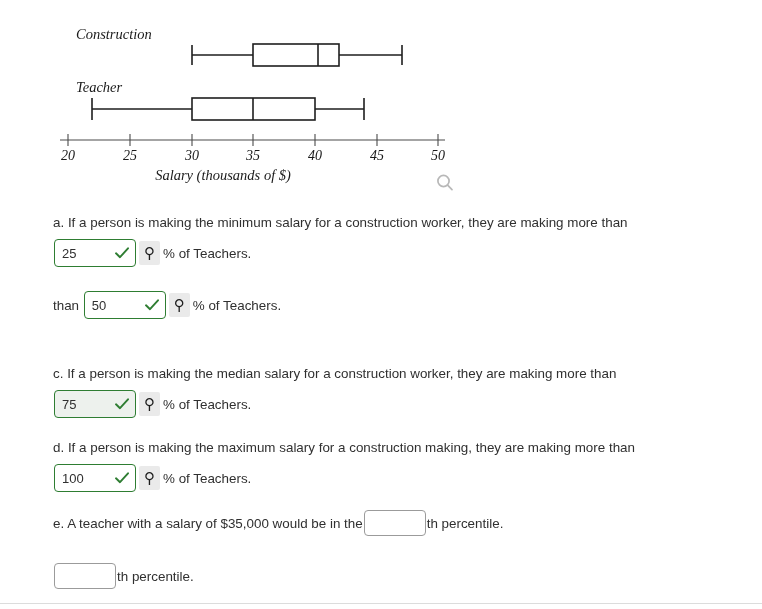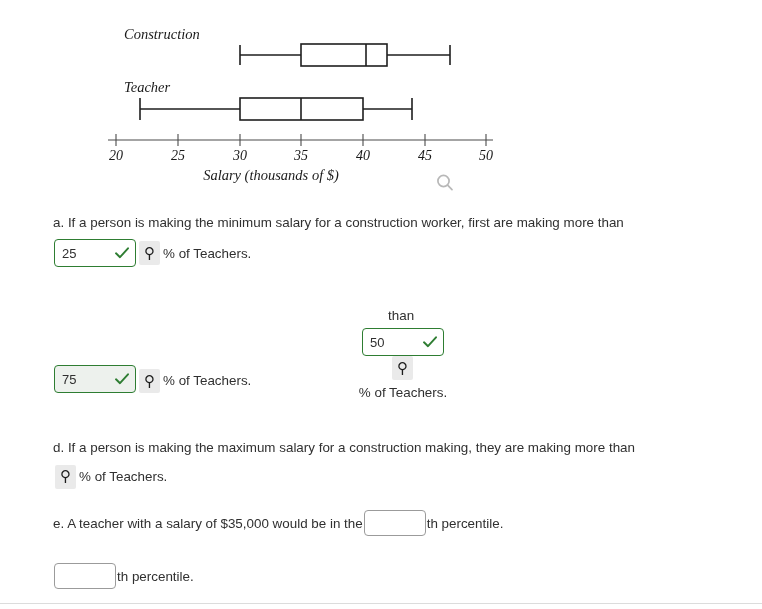--- a/index.html
+++ b/index.html
@@ -17,21 +17,20 @@
     overflow: hidden;
   }
 
   
   #boxplot-figure {
     position: absolute;
     left: 0;
     top: 0;
     width: 480px;
     height: 200px;
-    padding-left: 48px;
   }
   #boxplot-svg { display: block; }
 
   .plot-label {
     font-family: "Liberation Serif", serif;
     font-style: italic;
     font-size: 14.5px;
     fill: #1a1a1a;
   }
   .tick-label {
@@ -225,78 +224,89 @@
 
 <div id="zoom-icon-wrap">
   <svg width="24" height="24" viewBox="0 0 24 24" aria-hidden="true">
     <circle cx="10.5" cy="10" r="5.6" fill="none" stroke="#b8b8b8" stroke-width="1.7"></circle>
     <line x1="14.6" y1="14.2" x2="19" y2="18.6" stroke="#b8b8b8" stroke-width="1.7" stroke-linecap="round"></line>
   </svg>
 </div>
 
 <div class="question" style="top:210px;">
   <div class="q-line">
-    <span class="q-text">a. If a person is making the minimum salary for a construction worker, first are making more than</span>
+    <span class="q-text">a. If a person is making the minimum salary for a construction worker, they are making more than</span>
   </div>
   <div class="q-line" style="margin-top:4px;">
     <span class="input-wrap">
       <input class="answer-input" type="text" value="25" style="">
       <span class="check-mark">
         <svg width="14" height="12" viewBox="0 0 14 12">
             <path d="M1 6.3 L5 10.2 L13 1.3" fill="none" stroke="#2e7d32" stroke-width="1.9" stroke-linecap="round" stroke-linejoin="round"></path>
           </svg>
       </span>
     </span>
     <button class="key-button">
       <span class="key-glyph">⚲</span>
     </button>
     <span class="q-text">% of Teachers.</span>
   </div>
 </div>
 
 <div class="question" style="top:287px;">
-  <div class="q-line" style="margin-top:16px;flex-direction:column;">
+  <div class="q-line" style="margin-top:4px;">
     <span class="q-text">than </span>
     <span class="input-wrap">
       <input class="answer-input" type="text" value="50" style="">
       <span class="check-mark">
         <svg width="14" height="12" viewBox="0 0 14 12">
             <path d="M1 6.3 L5 10.2 L13 1.3" fill="none" stroke="#2e7d32" stroke-width="1.9" stroke-linecap="round" stroke-linejoin="round"></path>
           </svg>
       </span>
     </span>
     <button class="key-button">
       <span class="key-glyph">⚲</span>
     </button>
     <span class="q-text">% of Teachers.</span>
   </div>
 </div>
 
 <div class="question" style="top:361px;">
-  <div class="q-line" style="margin-top:4px;align-items:flex-end;">
+  <div class="q-line">
+    <span class="q-text">c. If a person is making the median salary for a construction worker, they are making more than</span>
+  </div>
+  <div class="q-line" style="margin-top:4px;">
     <span class="input-wrap">
       <input class="answer-input tinted" type="text" value="75" style="">
       <span class="check-mark">
         <svg width="14" height="12" viewBox="0 0 14 12">
             <path d="M1 6.3 L5 10.2 L13 1.3" fill="none" stroke="#2e7d32" stroke-width="1.9" stroke-linecap="round" stroke-linejoin="round"></path>
           </svg>
       </span>
     </span>
     <button class="key-button">
       <span class="key-glyph">⚲</span>
     </button>
     <span class="q-text">% of Teachers.</span>
   </div>
 </div>
 
 <div class="question" style="top:435px;">
   <div class="q-line">
     <span class="q-text">d. If a person is making the maximum salary for a construction making, they are making more than</span>
   </div>
   <div class="q-line" style="margin-top:4px;">
+    <span class="input-wrap">
+      <input class="answer-input" type="text" value="100" style="">
+      <span class="check-mark">
+        <svg width="14" height="12" viewBox="0 0 14 12">
+            <path d="M1 6.3 L5 10.2 L13 1.3" fill="none" stroke="#2e7d32" stroke-width="1.9" stroke-linecap="round" stroke-linejoin="round"></path>
+          </svg>
+      </span>
+    </span>
     <button class="key-button">
       <span class="key-glyph">⚲</span>
     </button>
     <span class="q-text">% of Teachers.</span>
   </div>
 </div>
 
 <div class="question" style="top:510px;">
   <div class="q-line">
     <span class="q-text">e. A teacher with a salary of $35,000 would be in the</span>

